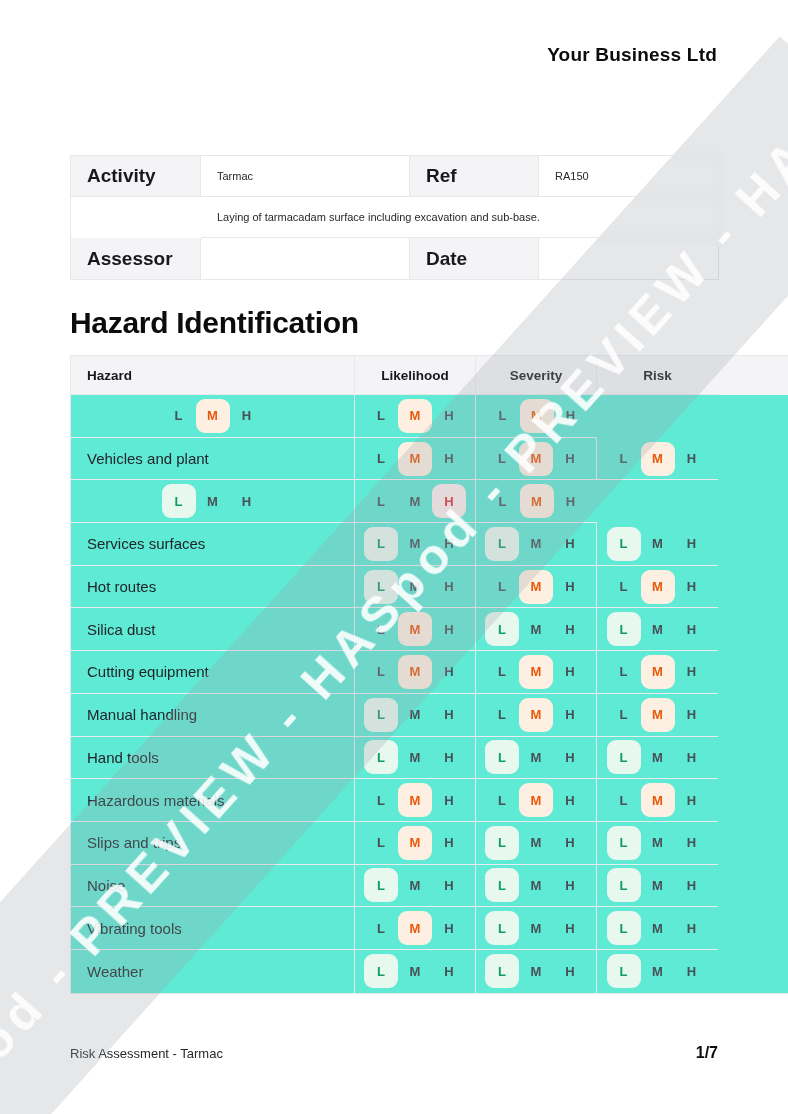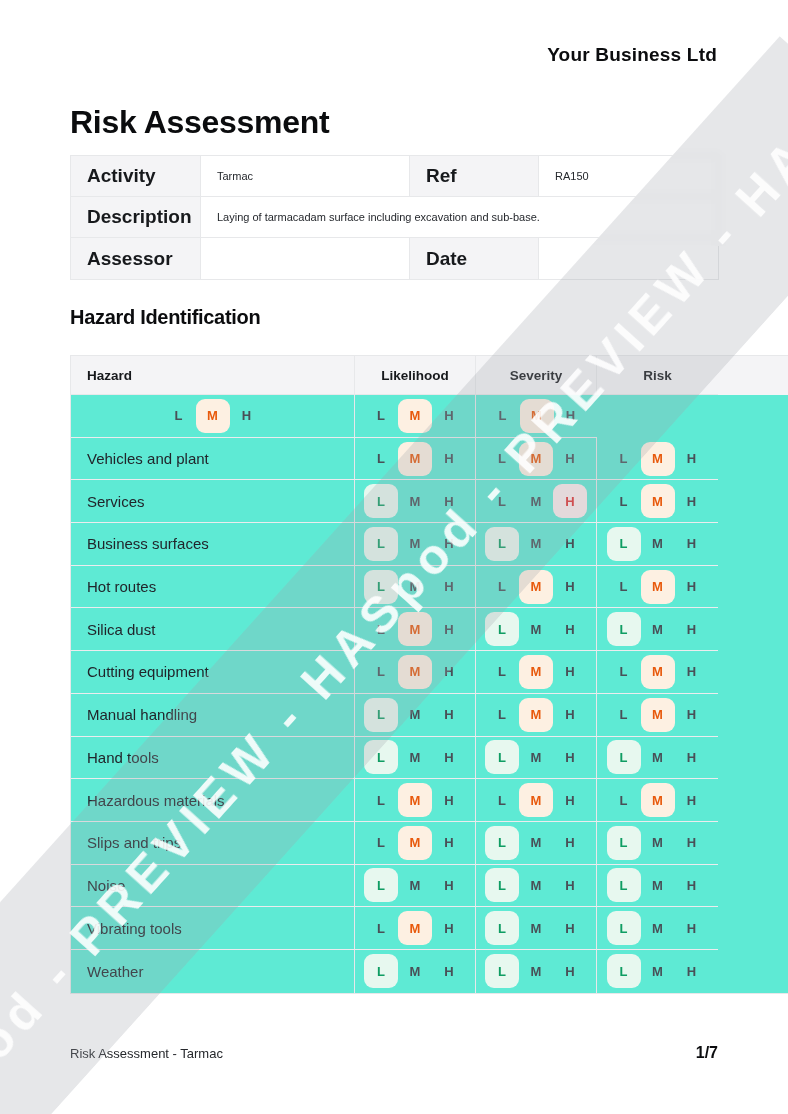--- a/index.html
+++ b/index.html
@@ -24,21 +24,21 @@
     height:41px; display:flex; align-items:center; padding:0 16px;
     border-right:1px solid #e7e8ea; border-bottom:1px solid #e7e8ea;
     font-size:11px; color:#25282d; background:#fff;
   }
   .info-table > div.lbl { background:#f4f4f6; font-weight:700; font-size:19px; color:#17191c; }
   .info-table > div.span3 { grid-column:2/5; }
   .info-table > div.br-none { border-right:none; }
   .info-table > div.bb-none { border-bottom:none; }
 
   
-  .section-title { position:absolute; top:306px; left:70px; font-size:20px; font-weight:800; color:#0b0c0e; letter-spacing:-0.3px; }
+  .section-title { position:absolute; top:306px; left:70px; font-size:30px; font-weight:800; color:#0b0c0e; letter-spacing:-0.3px; }
 
   
   .hazard-table {
     position:absolute; top:355px; left:70px; width:748px;
     border:1px solid #e7e8ea; background:#5eead4;
   }
   .ht-head { display:grid; grid-template-columns:284px 121px 121px 121px; background:#f4f4f6; }
   .ht-head > div {
     height:39px; display:flex; align-items:center; justify-content:center;
     font-size:13.5px; font-weight:700; color:#17191c;
@@ -86,29 +86,27 @@
     letter-spacing:7px; white-space:nowrap;
   }
 </style>
 </head>
 <body>
 
 <div class="page">
 
   <div class="company">Your Business Ltd</div>
 
-  <h1 class="doc-title" style="margin:0;">Risk Assessment</h1>
 
   <div class="info-table">
     <div class="lbl">Activity</div>
     <div>Tarmac</div>
     <div class="lbl">Ref</div>
     <div class="br-none">RA150</div>
 
-    <div class="lbl">Description</div>
     <div class="span3 br-none">Laying of tarmacadam surface including excavation and sub-base.</div>
 
     <div class="lbl bb-none">Assessor</div>
     <div class="bb-none"></div>
     <div class="lbl bb-none">Date</div>
     <div class="bb-none br-none"></div>
   </div>
 
   <h2 class="section-title" style="margin:0;">Hazard Identification</h2>
 
@@ -151,40 +149,39 @@
             <span class="letter">H</span>
           </div>
     <div class="cell lmh">
             <span class="letter">L</span>
             <span class="letter sel-med">M</span>
             <span class="letter">H</span>
           </div>
   </div>
 
   <div class="t-row">
-    <div class="cell hazard-cell">Services</div>
     <div class="cell lmh">
             <span class="letter sel-low">L</span>
             <span class="letter">M</span>
             <span class="letter">H</span>
           </div>
     <div class="cell lmh">
             <span class="letter">L</span>
             <span class="letter">M</span>
             <span class="letter sel-high">H</span>
           </div>
     <div class="cell lmh">
             <span class="letter">L</span>
             <span class="letter sel-med">M</span>
             <span class="letter">H</span>
           </div>
   </div>
 
   <div class="t-row">
-    <div class="cell hazard-cell">Business surfaces</div>
+    <div class="cell hazard-cell">Services surfaces</div>
     <div class="cell lmh">
             <span class="letter sel-low">L</span>
             <span class="letter">M</span>
             <span class="letter">H</span>
           </div>
     <div class="cell lmh">
             <span class="letter sel-low">L</span>
             <span class="letter">M</span>
             <span class="letter">H</span>
           </div>

